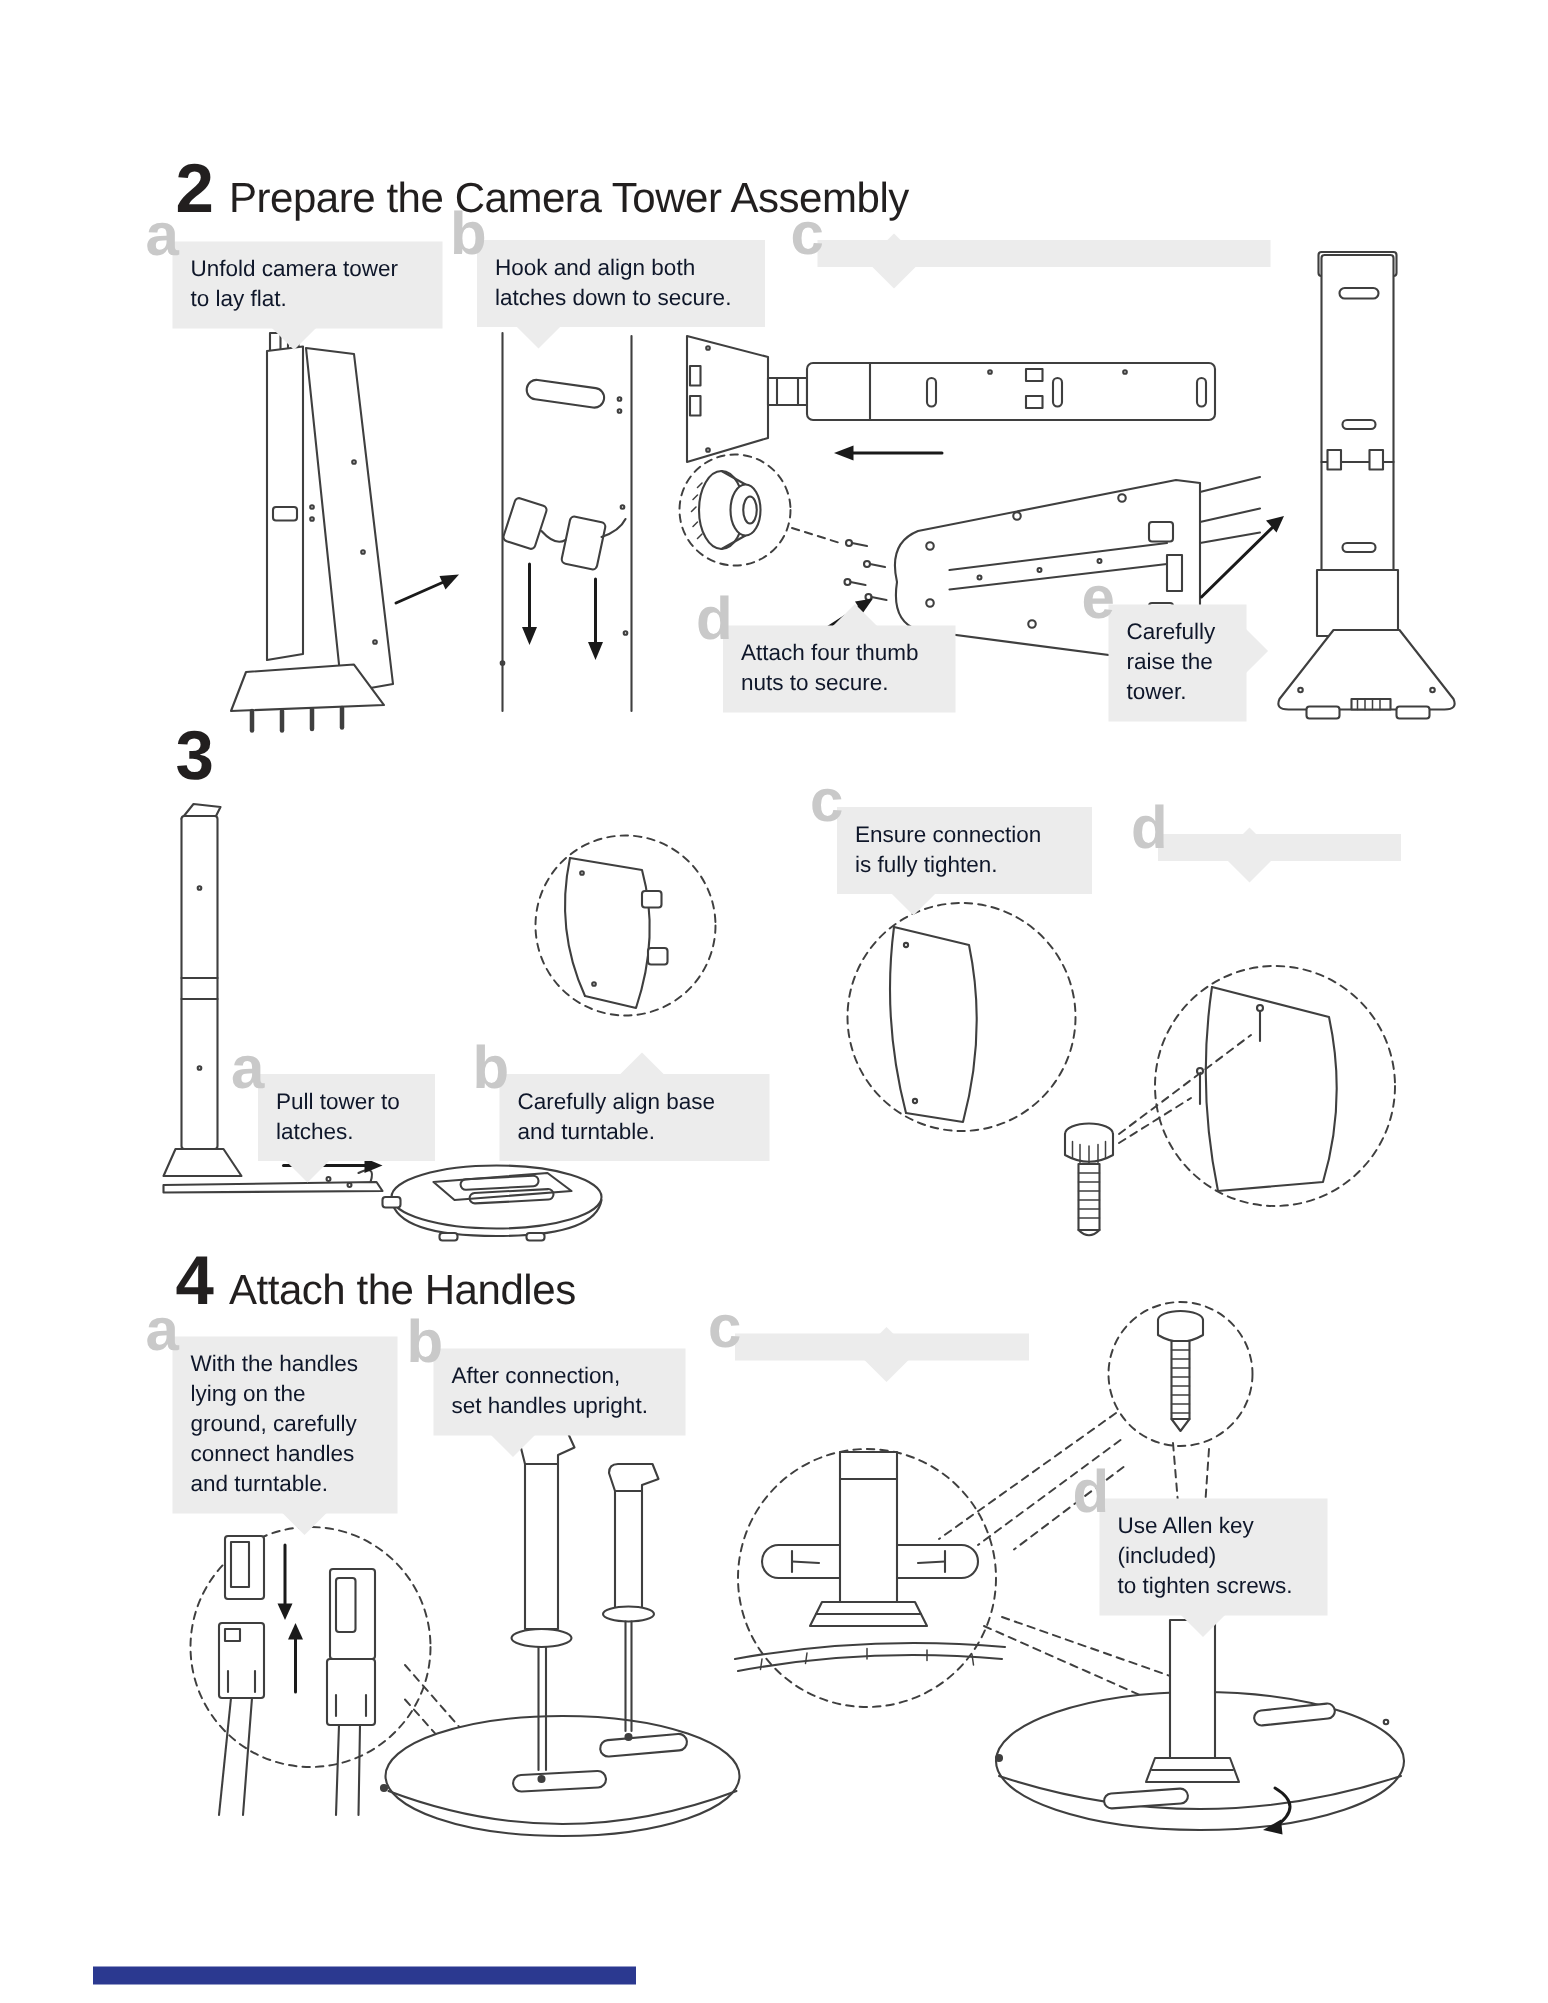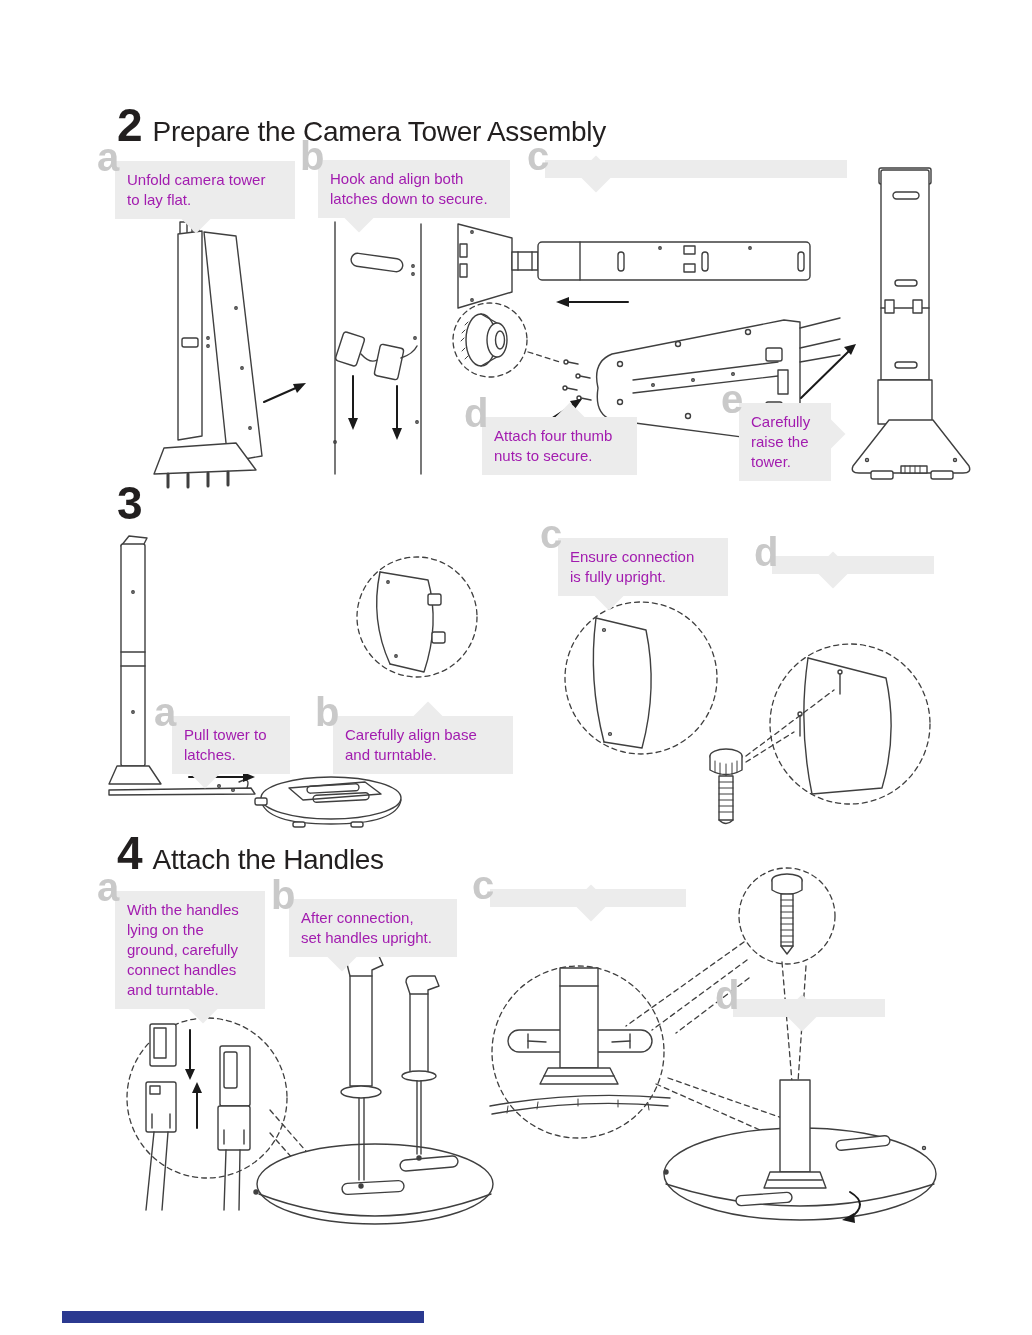--- a/index.html
+++ b/index.html
@@ -3,21 +3,21 @@
 <meta charset="utf-8">
 <style>
   *{margin:0;padding:0;box-sizing:border-box}
   html,body{background:#fff}
   body{width:1032px;height:1335px;position:relative;overflow:hidden;
        font-family:"Liberation Sans",sans-serif;color:#3c3c3c}
   .section-header{position:absolute;display:flex;align-items:baseline;gap:11px;color:#221f1f;z-index:3}
   .section-number{font-size:46px;font-weight:800;letter-spacing:-1px;line-height:1}
   .section-title{font-size:28px;font-weight:400;letter-spacing:-.3px}
   .callout{position:absolute;background:#ececec;padding:9px 12px;z-index:2}
-  .callout-text{font-size:15px;line-height:1.34;color:#a21caf;white-space:pre-line}
+  .callout-text{font-size:15px;line-height:1.34;color:#0f172a;white-space:pre-line}
   .step-letter{position:absolute;top:-24px;left:-18px;font-size:40px;font-weight:800;
                color:#c9c9c9;line-height:1;z-index:-1}
   .tail{position:absolute;width:26px;height:26px;background:#ececec;transform:rotate(45deg);z-index:-1}
   .tail-down{bottom:-9px}
   .tail-up{top:-9px}
   .tail-right{right:-9px;top:18px}
   svg.diagram{position:absolute;overflow:visible;z-index:1}
   .dash{stroke-dasharray:5 4;stroke-width:1.3}
   .arr{stroke:#1a1a1a;stroke-width:2}
   .ah{fill:#1a1a1a;stroke:none}
@@ -203,21 +203,21 @@
   <span class="step-letter">b</span>
   <div class="tail tail-up" style="left:82px"></div>
   <p class="callout-text">Carefully align base
 and turntable.</p>
 </div>
 
 <div class="callout" style="left:558px;top:538px;width:170px">
   <span class="step-letter">c</span>
   <div class="tail tail-down" style="left:38px"></div>
   <p class="callout-text">Ensure connection
-is fully upright.</p>
+is fully tighten.</p>
 </div>
 
 <div class="callout" style="left:772px;top:556px;width:162px">
   <span class="step-letter">d</span>
   <div class="tail tail-down" style="left:48px"></div>
 </div>
 
 <svg class="diagram" style="left:103px;top:532px" width="300" height="300" viewBox="0 0 300 300" stroke="#3f3f3f" fill="none" stroke-width="1.4" stroke-linecap="round" stroke-linejoin="round">
   <path d="M18 14 L26 4 L44 6 L40 14" fill="#fff"></path>
   <rect x="18" y="12" width="24" height="222" rx="2" fill="#fff"></rect>
@@ -301,20 +301,23 @@
 </div>
 
 <div class="callout" style="left:490px;top:889px;width:196px">
   <span class="step-letter">c</span>
   <div class="tail tail-down" style="left:88px"></div>
 </div>
 
 <div class="callout" style="left:733px;top:999px;width:152px">
   <span class="step-letter">d</span>
   <div class="tail tail-down" style="left:56px"></div>
+  <p class="callout-text">Use Allen key
+(included)
+to tighten screws.</p>
 </div>
 
 <svg class="diagram" style="left:112px;top:1010px" width="185" height="205" viewBox="0 0 185 205" stroke="#3f3f3f" fill="none" stroke-width="1.4" stroke-linecap="round" stroke-linejoin="round">
   <circle class="dash" cx="95" cy="88" r="80"></circle>
   <rect x="38" y="14" width="26" height="42" rx="2" fill="#fff"></rect>
   <rect x="42" y="18" width="12" height="30" fill="#fff"></rect>
   <rect x="34" y="72" width="30" height="50" rx="2" fill="#fff"></rect>
   <rect x="38" y="76" width="10" height="8"></rect>
   <path d="M40 104 v14 M58 104 v14"></path>
   <line x1="42" y1="122" x2="34" y2="200"></line>

